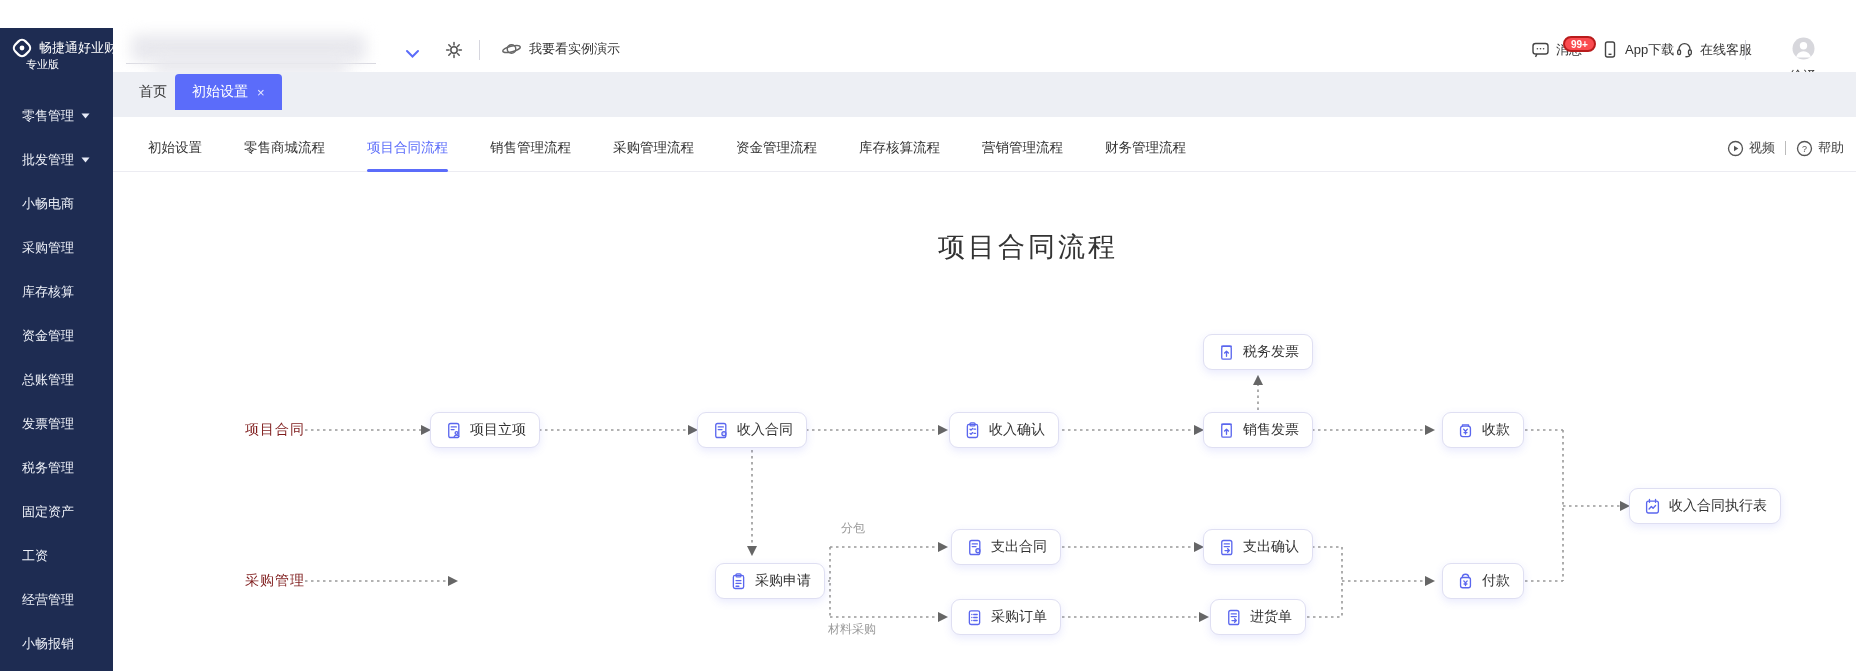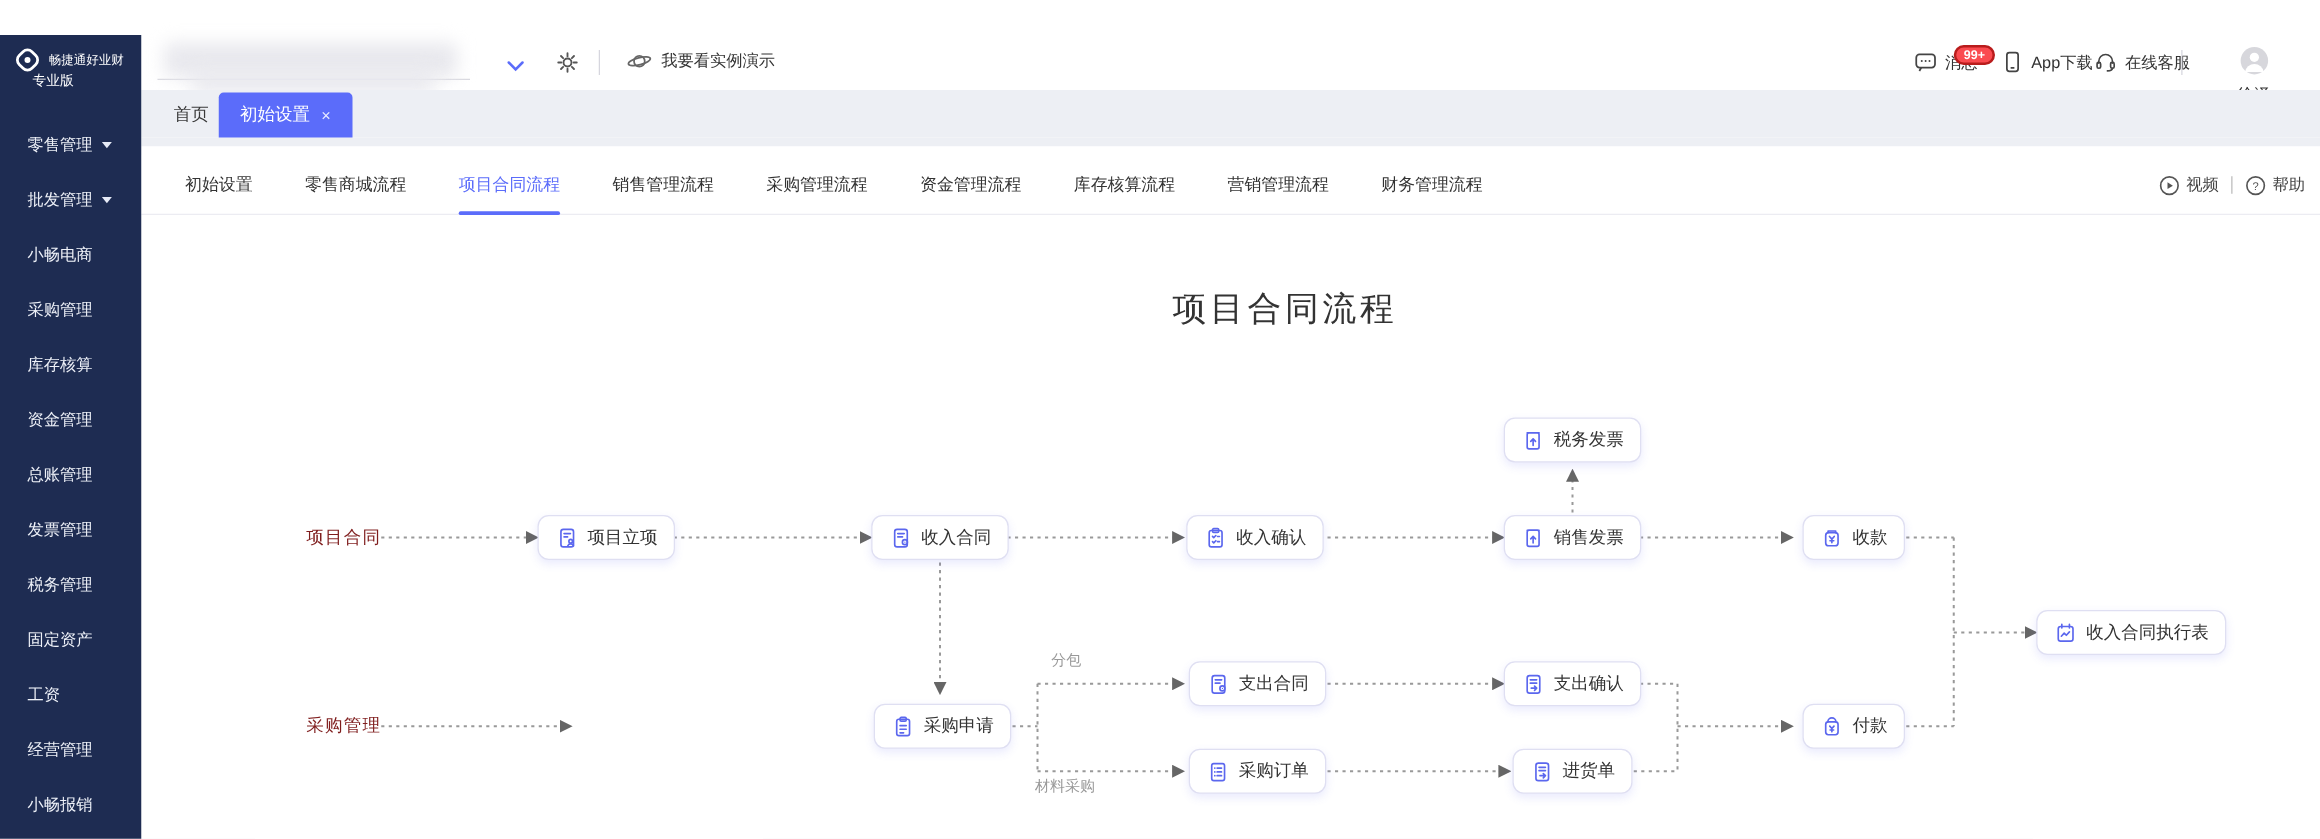--- a/index.html
+++ b/index.html
@@ -2,21 +2,21 @@
 <html><head>
 <meta charset="utf-8">
 <style>
   * { margin:0; padding:0; box-sizing:border-box; }
   html,body { width:1856px; height:671px; background:#fff; overflow:hidden;
     font-family:"Liberation Sans","DejaVu Sans",sans-serif; }
 
   
   #sidebar { position:absolute; left:0; top:28px; width:113px; height:643px; background:#1e2c52; z-index:6; }
   #logo-row { position:absolute; left:10px; top:8px; display:flex; align-items:center; gap:5px; }
-  #brand-name { color:#fff; font-size:10px; white-space:nowrap; }
+  #brand-name { color:#fff; font-size:13px; white-space:nowrap; }
   #brand-edition { position:absolute; left:26px; top:29px; color:#fff; font-size:11px; }
   #side-items { position:absolute; left:0; top:66px; width:113px; }
   .side-item { height:44px; display:flex; align-items:center; padding-left:22px; color:#eef1f8; font-size:13px; cursor:pointer; white-space:nowrap; }
   .side-item .caret { margin-left:7px; display:flex; }
 
   
   #topbar { position:absolute; left:113px; top:28px; width:1743px; height:44px; background:#fff; z-index:5; }
   .hline { position:absolute; background:#d6d6de; width:1px; height:20px; top:12px; }
   #account-underline { position:absolute; left:13px; top:35px; width:250px; height:1px; background:#d9d9e0; }
   .blurblob { position:absolute; background:#e9e9ee; filter:blur(7px); border-radius:6px; z-index:11; }
@@ -332,21 +332,21 @@
       </svg>
       <span>支出合同</span>
     </div>
     <div class="flow-node" style="left: 1258px; top: 547px;">
       <svg class="nodeicon" width="19" height="19" viewBox="0 0 20 20" fill="none" stroke="#5b67ee" stroke-width="1.4" stroke-linecap="round" stroke-linejoin="round">
         <rect x="5" y="2.6" width="10.6" height="14.8" rx="2"></rect>
         <path d="M7.6 6.2h5.4M7.6 9h5.4M8.4 13.2h4.6M11.2 11.4l1.8 1.8-1.8 1.8"></path>
       </svg>
       <span>支出确认</span>
     </div>
-    <div class="flow-node" style="left: 754px; top: 581px; text-align: right;">
+    <div class="flow-node" style="left: 770px; top: 581px; text-align: right;">
       <svg class="nodeicon" width="19" height="19" viewBox="0 0 20 20" fill="none" stroke="#5b67ee" stroke-width="1.4" stroke-linecap="round" stroke-linejoin="round">
         <rect x="4.6" y="3.6" width="10.8" height="13.8" rx="1.8"></rect>
         <rect x="7.4" y="2" width="5.2" height="3.2" rx="1"></rect>
         <path d="M7.4 9h5.2M7.4 12h5.2M7.4 15h3"></path>
       </svg>
       <span>采购申请</span>
     </div>
     <div class="flow-node" style="left: 1006px; top: 617px;">
       <svg class="nodeicon" width="19" height="19" viewBox="0 0 20 20" fill="none" stroke="#5b67ee" stroke-width="1.4" stroke-linecap="round" stroke-linejoin="round">
         <rect x="4.6" y="3" width="10.8" height="14.4" rx="1.8"></rect>

